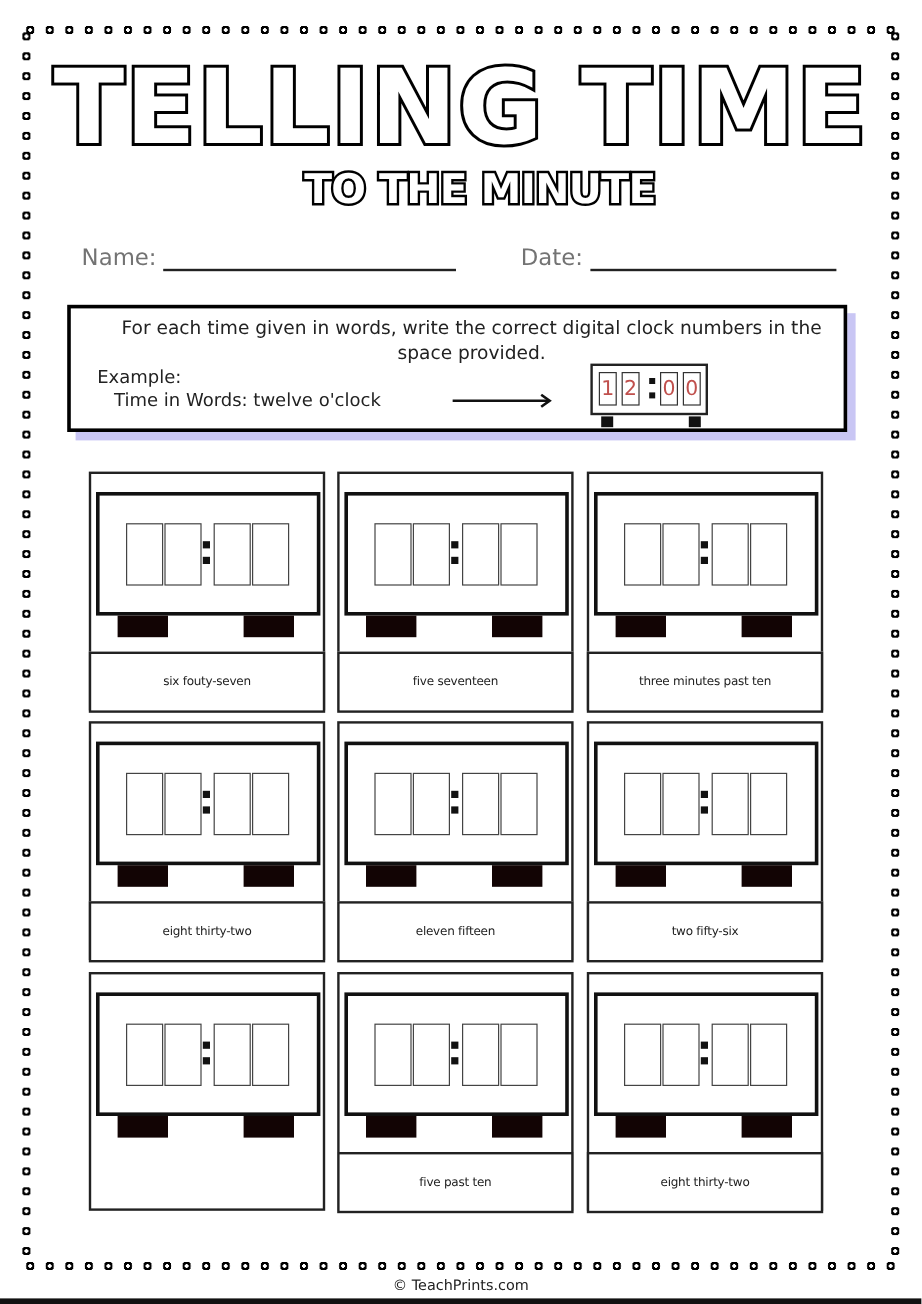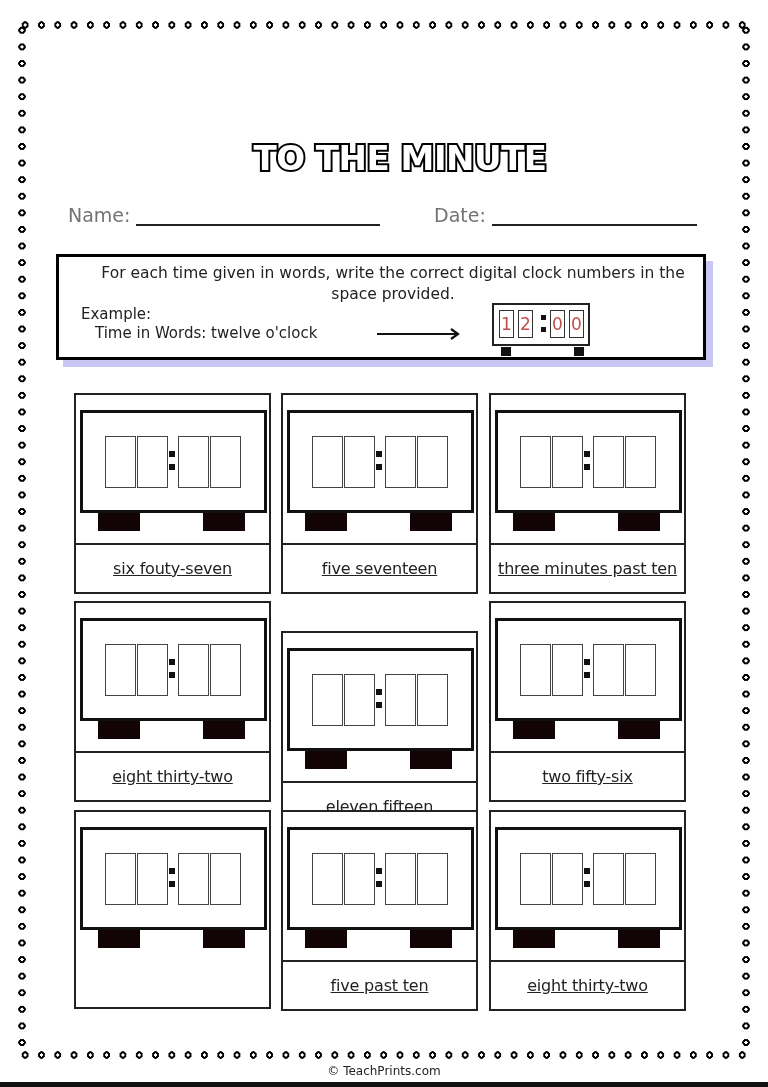--- a/index.html
+++ b/index.html
@@ -47,35 +47,36 @@
 
     .card { position: absolute; width: 197px; height: 199px; border: 2px solid #222; background: #fff; }
     .card .clock { position: absolute; left: 4px; top: 15px; width: 187px; height: 103px; border: 3px solid #111; background: #fff; }
     .card .digit { position: absolute; top: 23px; width: 31px; height: 52px; border: 1.3px solid #444; background: #fff; }
     .card .colon { position: absolute; top: 38px; width: 6px; height: 22px; }
     .card .colon::before, .card .colon::after { content: ""; position: absolute; left: 0; width: 6px; height: 6px; background: #111; }
     .card .colon::before { top: 0; } .card .colon::after { top: 13px; }
     .card .foot { position: absolute; top: 118px; width: 42px; height: 18px; background: #120404; }
     .card .label-box { position: absolute; left: -2px; right: -2px; top: 148px; height: 51px; border: 2px solid #222; background: #fff;
       display: flex; align-items: center; justify-content: center; }
-    .card .label-text { font-size: 16px; color: #222; white-space: nowrap; font-family: "DejaVu Sans", sans-serif; letter-spacing: -0.2px; text-decoration: underline; }
+    .card .label-text { font-size: 10px; color: #222; white-space: nowrap; font-family: "DejaVu Sans", sans-serif; letter-spacing: -0.2px; }
 
     .footer { position: absolute; left: 0; width: 768px; top: 1064px; text-align: center; font-size: 12px; color: #222; }
     .bottom-bar { position: absolute; left: 0; width: 768px; top: 1082px; height: 5px; background: #111; }
   </style>
 </head>
 <body>
 
 <div class="page">
 
   <div class="dots-h" style="top:20px;"></div>
   <div class="dots-h" style="top:1050px;"></div>
   <div class="dots-v" style="left:17px;"></div>
   <div class="dots-v" style="left:741px;"></div>
 
+  <div class="title">TELLING TIME</div>
   <div class="subtitle">TO THE MINUTE</div>
 
   <div class="field-label" style="left:68px;">Name:</div>
   <div class="field-line" style="left:136px; width:244px;"></div>
   <div class="field-label" style="left:434px;">Date:</div>
   <div class="field-line" style="left:492px; width:205px;"></div>
 
   <div class="instructions">
     <div class="instr-text">For each time given in words, write the correct digital clock numbers in the space provided.</div>
     <div class="example-label">Example:</div>
@@ -145,21 +146,21 @@
           <div class="digit" style="left:95px;"></div>
           <div class="digit" style="left:127px;"></div>
         <div class="colon" style="left:86px;"></div>
       </div>
       <div class="foot" style="left:22px;"></div>
       <div class="foot" style="left:127px;"></div>
       <div class="label-box">
         <span class="label-text">eight thirty-two</span>
       </div>
       </div>
-      <div class="card" style="left: 281px; top: 631px;">
+      <div class="card" style="left: 281px; top: 601px;">
       <div class="clock">
         <div class="digit" style="left:22px;"></div>
           <div class="digit" style="left:54px;"></div>
           <div class="digit" style="left:95px;"></div>
           <div class="digit" style="left:127px;"></div>
         <div class="colon" style="left:86px;"></div>
       </div>
       <div class="foot" style="left:22px;"></div>
       <div class="foot" style="left:127px;"></div>
       <div class="label-box">

